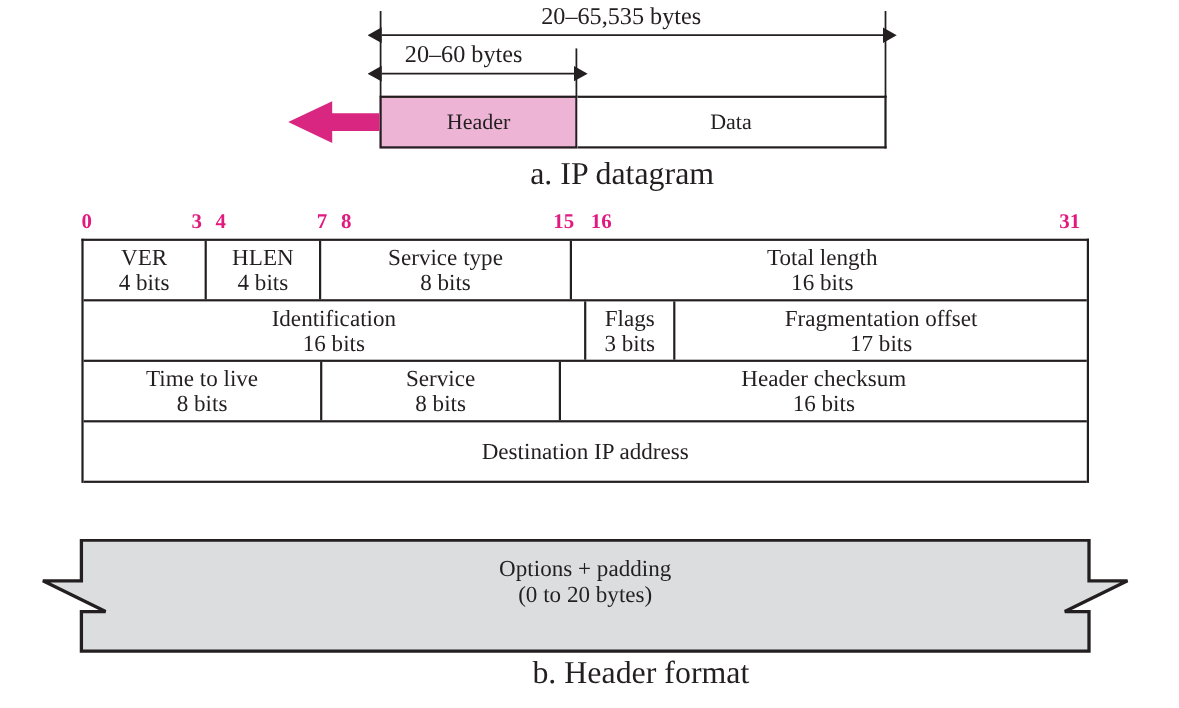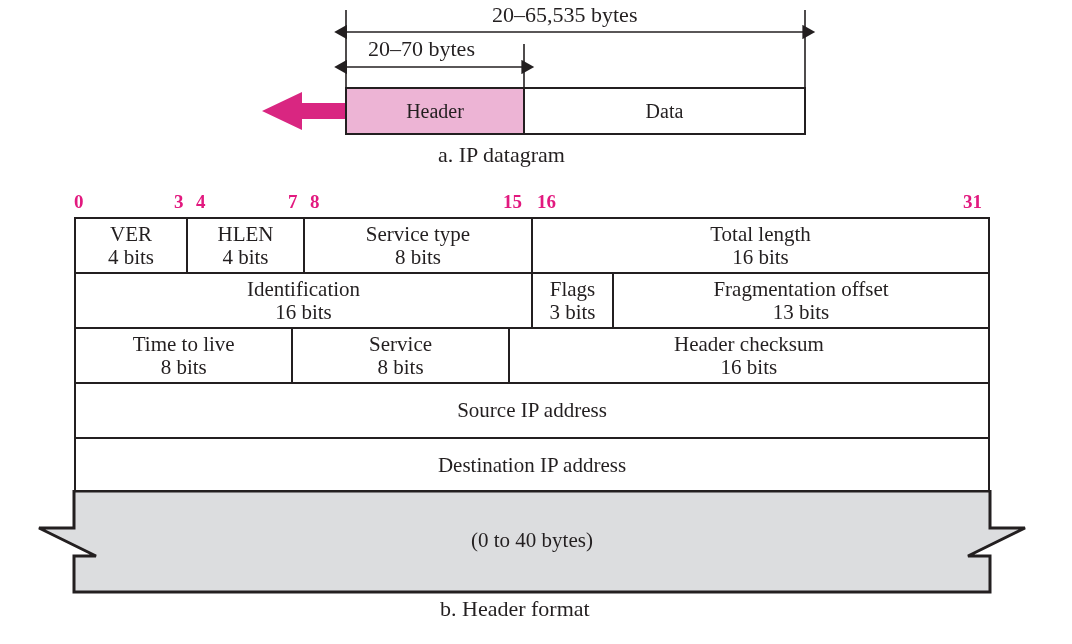--- a/index.html
+++ b/index.html
@@ -37,22 +37,23 @@
     background:#edb4d5;
   }
   #box-data{
     left:525px;top:87px;width:281px;height:48px;
     background:#ffffff;
     border-left:none;
   }
 
   .caption{
     position:absolute;
-    font-size:22px;
+    font-size:29px;
     white-space:nowrap;
+    margin-left:44px;
   }
   #cap-a{left:438px;top:142px;}
   #cap-b{left:440px;top:596px;}
 
   
   .bitnum{
     position:absolute;
     color:#e2197f;
     font-family:"Liberation Serif", serif;
     font-weight:bold;
@@ -85,21 +86,21 @@
     line-height:23px;
     text-align:center;
     border-right:2px solid #231f20;
     overflow:hidden;
   }
   .hcell:last-child{border-right:none;}
   .hcell .l2{display:block;}
 
   
   .w-ver   {width:112px;}
-  .w-hlen  {width:117px;}
+  .w-hlen  {width:104px;}
   .w-svc   {width:228px;}
   .w-total {width:455px;}
   .w-ident {width:457px;}
   .w-flags {width:81px;}
   .w-frag  {width:374px;}
   .w-ttl   {width:229px;}
   .w-proto {width:228px;}
   .w-cksum {width:504px;}
   .w-full  {width:912px;}
 
@@ -118,21 +119,21 @@
     line-height:23px;
   }
 </style>
 </head>
 <body>
 
 <div id="stage">
 
   <div class="dim-label" id="dim-total">20–65,535 bytes</div>
 
-  <div class="dim-label" id="dim-header">20–70 bytes</div>
+  <div class="dim-label" id="dim-header">20–60 bytes</div>
 
   <div class="dgram-box" id="box-header">
     <span>Header</span>
   </div>
 
   <div class="dgram-box" id="box-data">
     <span>Data</span>
   </div>
 
   <div class="caption" id="cap-a">a. IP datagram</div>
@@ -171,44 +172,39 @@
       <div class="hcell w-ident">
         <span>Identification</span>
         <span class="l2">16 bits</span>
       </div>
       <div class="hcell w-flags">
         <span>Flags</span>
         <span class="l2">3 bits</span>
       </div>
       <div class="hcell w-frag">
         <span>Fragmentation offset</span>
-        <span class="l2">13 bits</span>
+        <span class="l2">17 bits</span>
       </div>
     </div>
 
     <div class="hrow">
       <div class="hcell w-ttl">
         <span>Time to live</span>
         <span class="l2">8 bits</span>
       </div>
       <div class="hcell w-proto">
         <span>Service</span>
         <span class="l2">8 bits</span>
       </div>
       <div class="hcell w-cksum">
         <span>Header checksum</span>
         <span class="l2">16 bits</span>
       </div>
     </div>
 
-    <div class="hrow">
-      <div class="hcell w-full">
-        <span>Source IP address</span>
-      </div>
-    </div>
 
     <div class="hrow">
       <div class="hcell w-full">
         <span>Destination IP address</span>
       </div>
     </div>
 
   </div>
 
   <div id="opt-wrap">
@@ -223,22 +219,22 @@
                L 54 102
                L 54 66
                L 76 66
                L 19 38
                L 54 38
                Z" fill="#dcdddf" stroke="#231f20" stroke-width="3" stroke-linejoin="miter"></path>
     </svg>
   </div>
 
   <div id="opt-text">
-    <br>
-    <span>(0 to 40 bytes)</span>
+    <span>Options + padding</span><br>
+    <span>(0 to 20 bytes)</span>
   </div>
 
   <div class="caption" id="cap-b">b. Header format</div>
 
   <svg class="svg-layer">
     <defs>
       <marker id="ahL" markerWidth="9" markerHeight="9" refX="8" refY="4.5" orient="auto" markerUnits="strokeWidth">
         <path d="M 8 0 L 0 4.5 L 8 9 z" fill="#231f20"></path>
       </marker>
       <marker id="ahR" markerWidth="9" markerHeight="9" refX="1" refY="4.5" orient="auto" markerUnits="strokeWidth">

